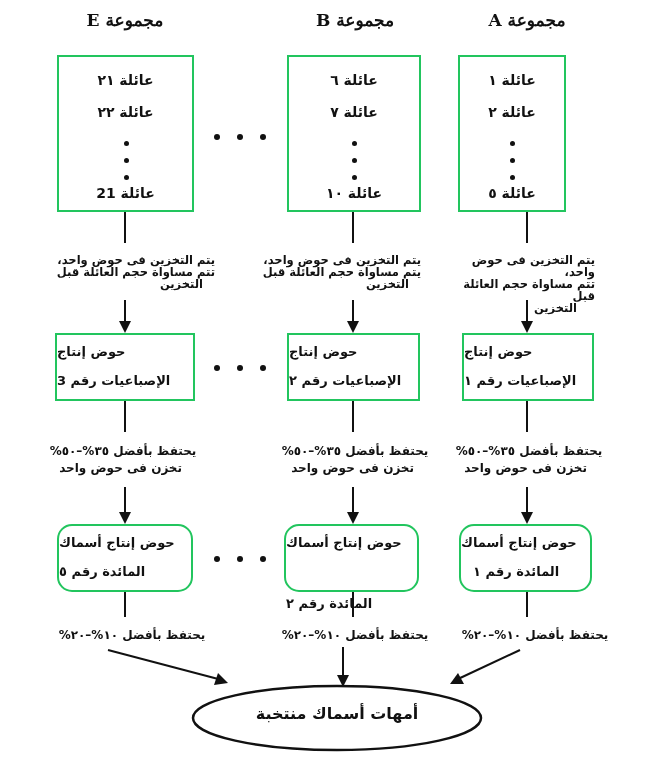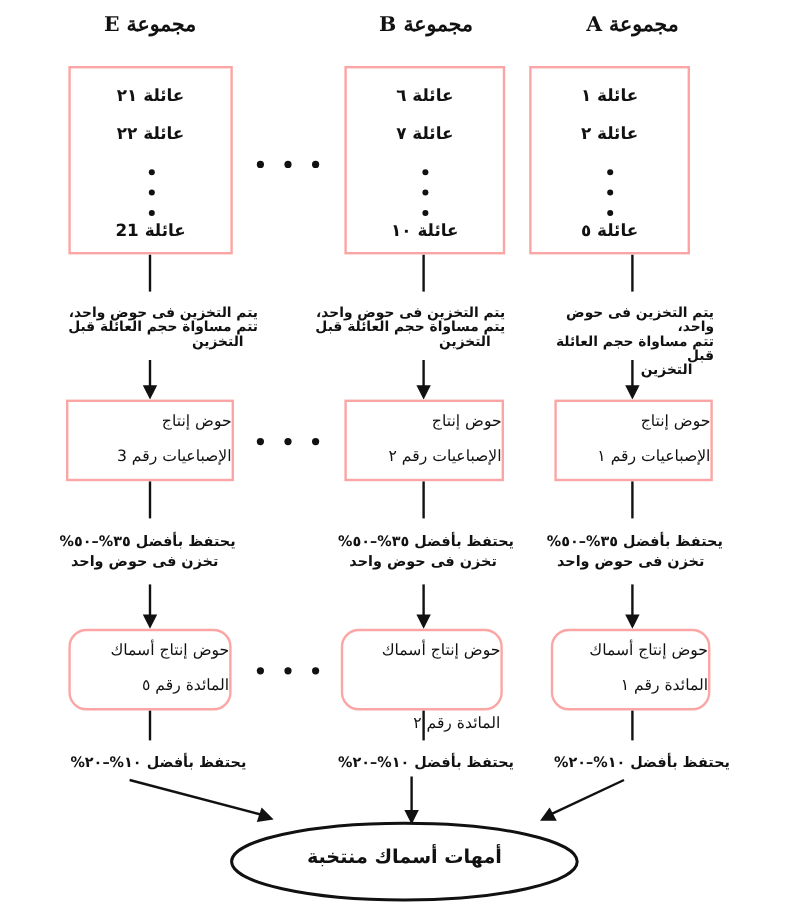--- a/index.html
+++ b/index.html
@@ -1,29 +1,29 @@
 <!DOCTYPE html>
 <html><head>
 <meta charset="utf-8">
 <style>
   html, body { margin:0; padding:0; background:#ffffff; }
   body { width:659px; height:766px; position:relative; overflow:hidden;
          font-family:"DejaVu Serif", serif; color:#111; }
   .group-title { position:absolute; top:10px; width:140px; text-align:center;
                  font-size:17px; font-weight:bold; direction:rtl; }
-  .box { position:absolute; border:2px solid #fca5a5; background:#fff; box-sizing:border-box; }
+  .box { position:absolute; border:2px solid #22c55e; background:#fff; box-sizing:border-box; }
   .fam-box { top:55px; height:157px; }
   .fam-line { position:absolute; left:0; right:0; text-align:center; direction:rtl;
               font-size:14px; font-weight:bold; font-family:"DejaVu Sans", sans-serif; }
   .vdot { position:absolute; left:50%; width:5px; height:5px; margin-left:-2px;
           border-radius:50%; background:#111; }
   .mid-box { top:333px; height:68px; }
   .fish-box { top:524px; height:68px;border-radius:15px; }
-  .box-line { position:absolute; left:0; right:0; text-align:right; direction:rtl;
-              font-size:13px; font-weight:normal; font-family:"DejaVu Sans", sans-serif; }
+  .box-line { position:absolute; left:0; right:0; text-align:left; direction:rtl;
+              font-size:13px; font-weight:bold; font-family:"DejaVu Sans", sans-serif; }
   .note { position:absolute; direction:rtl; text-align:right; font-size:11.5px;
           font-weight:bold; line-height:12px; font-family:"DejaVu Sans", sans-serif; }
   .note2 { position:absolute; direction:rtl; text-align:center; font-size:12px;
            font-weight:bold; line-height:17px; font-family:"DejaVu Sans", sans-serif; }
   .hdot { position:absolute; width:6px; height:6px; border-radius:50%; background:#111; }
   svg.lines { position:absolute; left:0; top:0; }
   .ellipse-label { position:absolute; left:192px; top:704px; width:290px; text-align:center;
                    direction:rtl; font-size:16px; font-weight:bold; font-family:"DejaVu Sans", sans-serif; }
 </style>
 </head>
@@ -72,21 +72,21 @@
     <path d="M119,321 L131,321 L125,333 Z"></path>
     <path d="M119,512 L131,512 L125,524 Z"></path>
     <path d="M337,675 L349,675 L343,687 Z"></path>
 
     <path d="M228,683 L214,685 L218,673 Z"></path>
     <path d="M450,684 L464,684 L458,673 Z"></path>
   </g>
   <ellipse cx="337" cy="718" rx="144" ry="32" stroke="#111" stroke-width="2.5" fill="#fff"></ellipse>
 </svg>
 
-<div class="box fam-box" style="left:441px; width:134px;">
+<div class="box fam-box" style="left:458px; width:108px;">
   <div class="fam-line" style="top:15px;">عائلة ١</div>
   <div class="fam-line" style="top:47px;">عائلة ٢</div>
   <div class="vdot" style="top:84px;"></div>
   <div class="vdot" style="top:101px;"></div>
   <div class="vdot" style="top:118px;"></div>
   <div class="fam-line" style="top:128px;">عائلة ٥</div>
 </div>
 <div class="box fam-box" style="left:287px; width:134px;">
   <div class="fam-line" style="top:15px;">عائلة ٦</div>
   <div class="fam-line" style="top:47px;">عائلة ٧</div>

